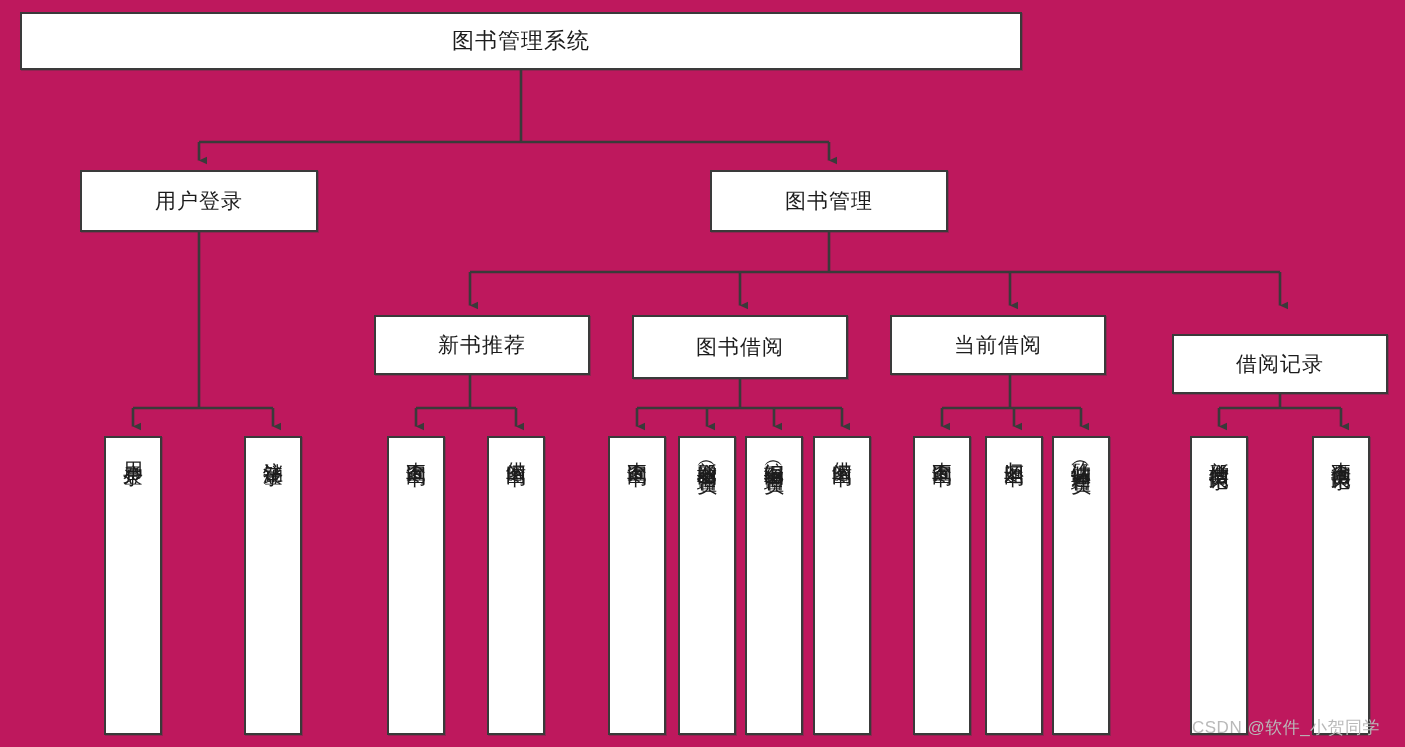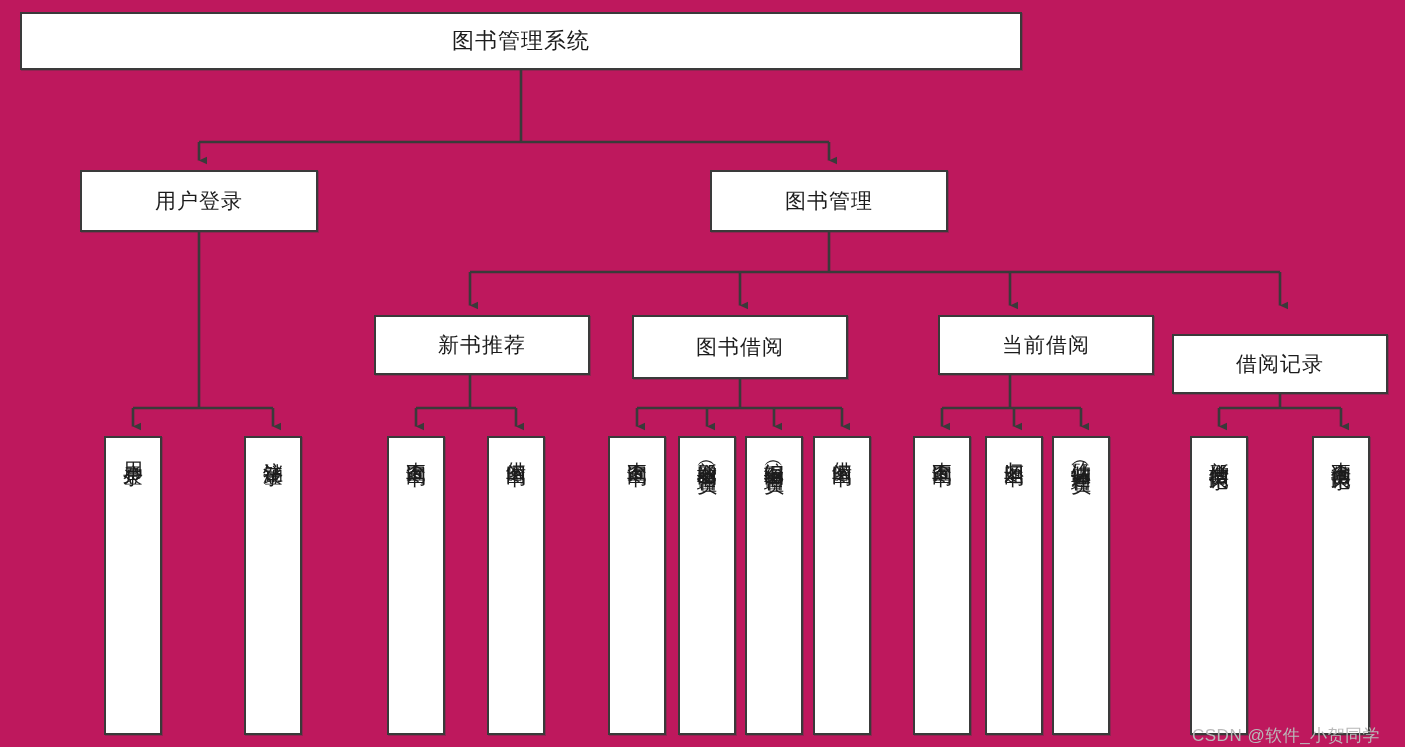--- a/index.html
+++ b/index.html
@@ -131,21 +131,21 @@
       </div>
       <div class="node h" style="left: 710px; top: 170px; width: 238px; height: 62px;">
         <span class="node-label">图书管理</span>
       </div>
       <div class="node h" style="left: 354px; top: 315px; width: 216px; height: 60px; margin-left: 20px;">
         <span class="node-label">新书推荐</span>
       </div>
       <div class="node h" style="left: 632px; top: 315px; width: 216px; height: 64px;">
         <span class="node-label">图书借阅</span>
       </div>
-      <div class="node h" style="left: 938px; top: 315px; width: 216px; height: 60px;">
+      <div class="node h" style="left: 890px; top: 315px; width: 216px; height: 60px;">
         <span class="node-label">当前借阅</span>
       </div>
       <div class="node h" style="left: 1172px; top: 334px; width: 216px; height: 60px;">
         <span class="node-label">借阅记录</span>
       </div>
       <div class="node v" style="left: 104px; top: 436px; width: 58px; height: 299px;">
         <span class="node-label">用户登录</span>
       </div>
       <div class="node v" style="left: 244px; top: 436px; width: 58px; height: 299px;">
         <span class="node-label">注销登录</span>
@@ -178,15 +178,15 @@
         <span class="node-label">确认归还（管理员）</span>
       </div>
       <div class="node v" style="left: 1190px; top: 436px; width: 58px; height: 299px;">
         <span class="node-label">新增借阅记录</span>
       </div>
       <div class="node v" style="left: 1312px; top: 436px; width: 58px; height: 299px;">
         <span class="node-label">查询借阅记录</span>
       </div>
     </div>
 
-  <div class="watermark" style="left: 1192px; top: 716px; margin-top: 8px;">CSDN @软件_小贺同学</div>
+  <div class="watermark" style="left: 1192px; top: 716px;">CSDN @软件_小贺同学</div>
 
 </div>
 
 </body></html>

